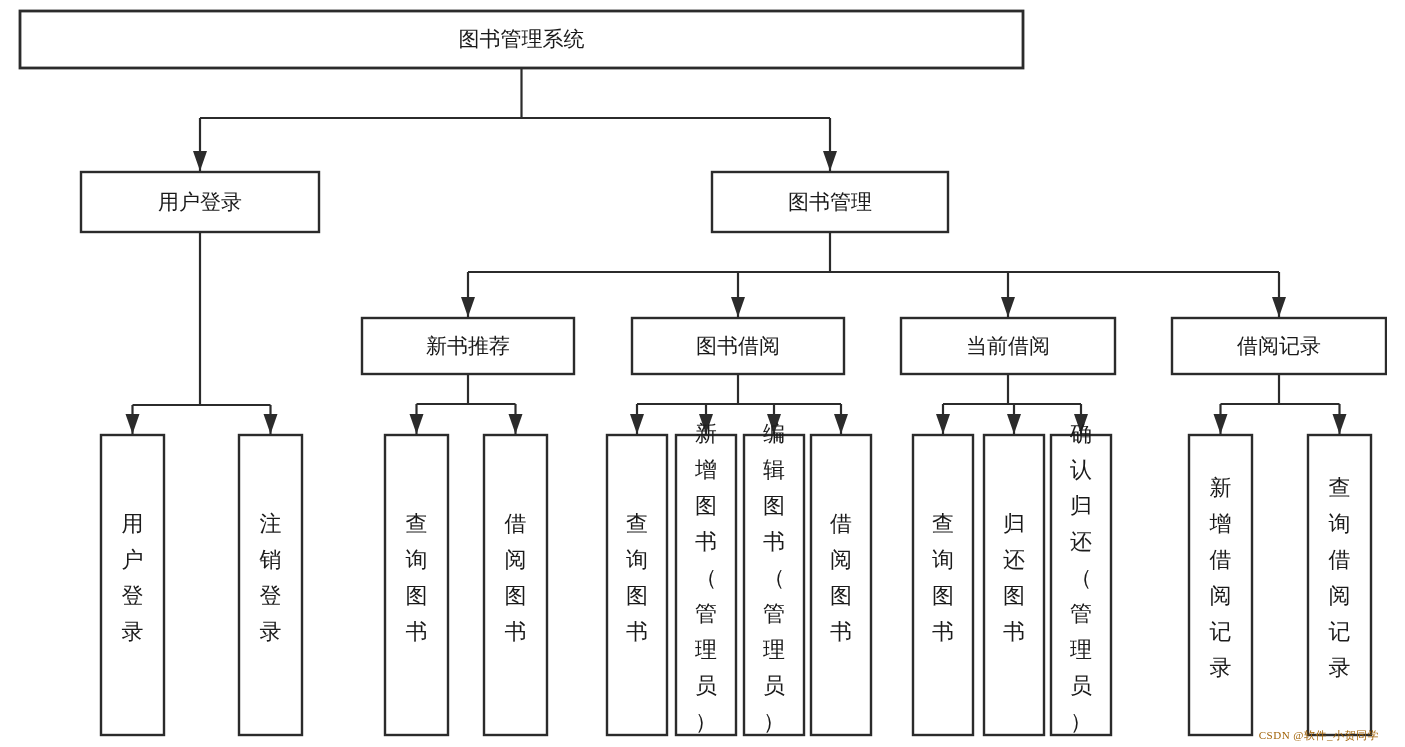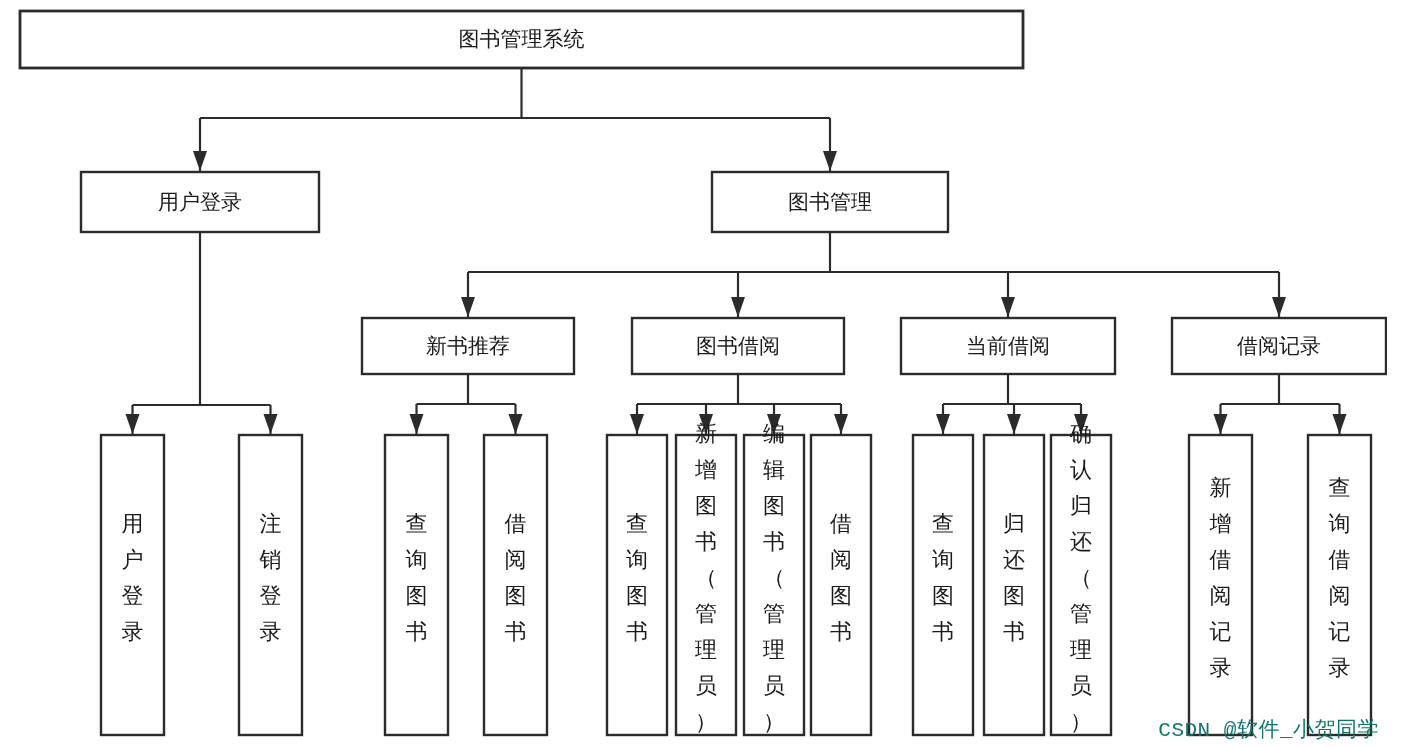--- a/index.html
+++ b/index.html
@@ -56,23 +56,23 @@
   .node-label-v {
     fill: #1a1a1a;
     font-family: "Liberation Sans", "DejaVu Sans", sans-serif;
     font-size: 22px;
     text-anchor: middle;
   }
   .watermark {
     position: absolute;
     right: 8px;
     bottom: 4px;
-    color: #0f766e;
-    font-size: 21px;
-    font-family: Liberation Mono, monospace;
+    color: #a16207;
+    font-size: 11px;
+    font-family: Liberation Serif, serif;
     letter-spacing: 0.5px;
     white-space: nowrap;
     pointer-events: none;
   }
 </style>
 </head>
 <body>
 
 <div id="diagram-root">
 

